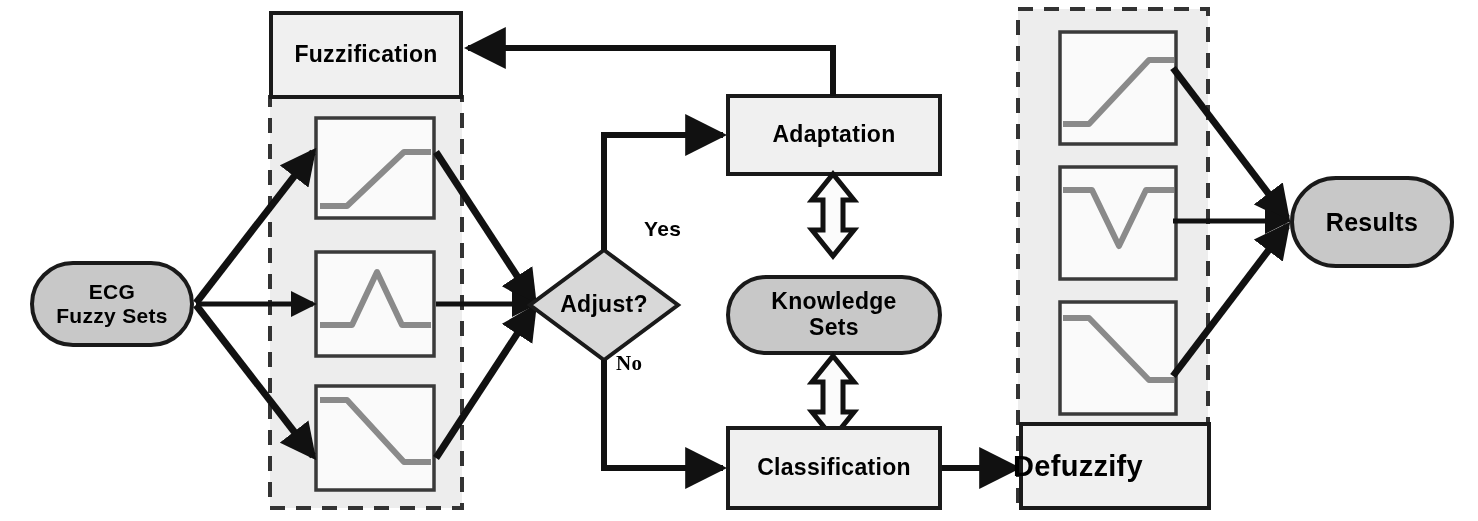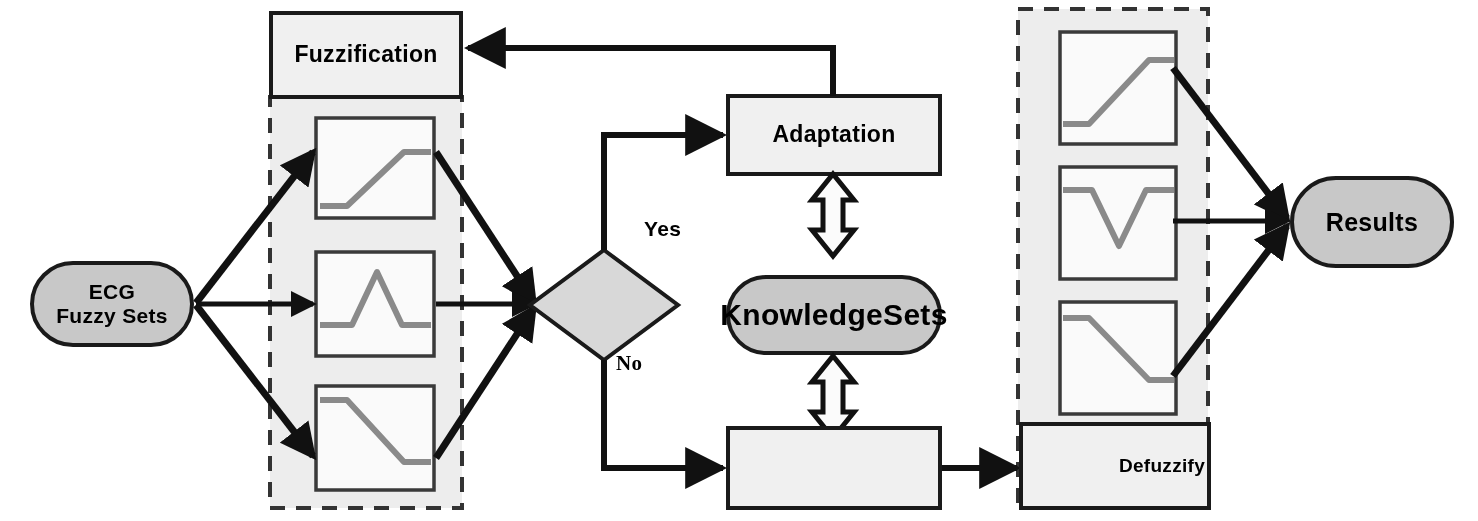--- a/index.html
+++ b/index.html
@@ -130,30 +130,32 @@
     <rect x="1292" y="178" width="160" height="88" rx="44" ry="44" fill="#c8c8c8" stroke="#1a1a1a" stroke-width="4"></rect>
   </svg>
 
   <div class="node-label" style="left:271px; top:13px; width:190px; height:84px; font-size:23px;">Fuzzification</div>
 
   <div class="node-label" style="left:32px; top:263px; width:160px; height:82px; font-size:21px; flex-direction:column;">
     <span>ECG</span>
     <span>Fuzzy Sets</span>
   </div>
 
+  <div class="node-label" style="left:530px; top:283px; width:148px; height:44px; font-size:23px;">Adjust?</div>
 
   <div class="edge-label" style="left:616px; top:217px;margin-left:28px;">Yes</div>
 
   <div class="edge-label" style="left:616px; top:351px;font-family:Liberation Serif, serif;">No</div>
 
   <div class="node-label" style="left:728px; top:96px; width:212px; height:78px; font-size:23px;">Adaptation</div>
 
-  <div class="node-label" style="left:728px; top:277px; width:212px; height:76px; font-size:30px; flex-direction:row;">
+  <div class="node-label" style="left:728px; top:277px; width:212px; height:76px; font-size:23px; flex-direction:column;">
     <span>Knowledge</span>
     <span>Sets</span>
   </div>
 
+  <div class="node-label" style="left:728px; top:428px; width:212px; height:80px; font-size:23px;">Classification</div>
 
-  <div class="node-label" style="left:1068px; top:424px; width:188px; height:84px; font-size:19px;">Defuzzify</div>
+  <div class="node-label" style="left:984px; top:424px; width:188px; height:84px; font-size:29px;">Defuzzify</div>
 
   <div class="node-label" style="left:1292px; top:178px; width:160px; height:88px; font-size:25px;">Results</div>
 
 </div>
 
 </body></html>

